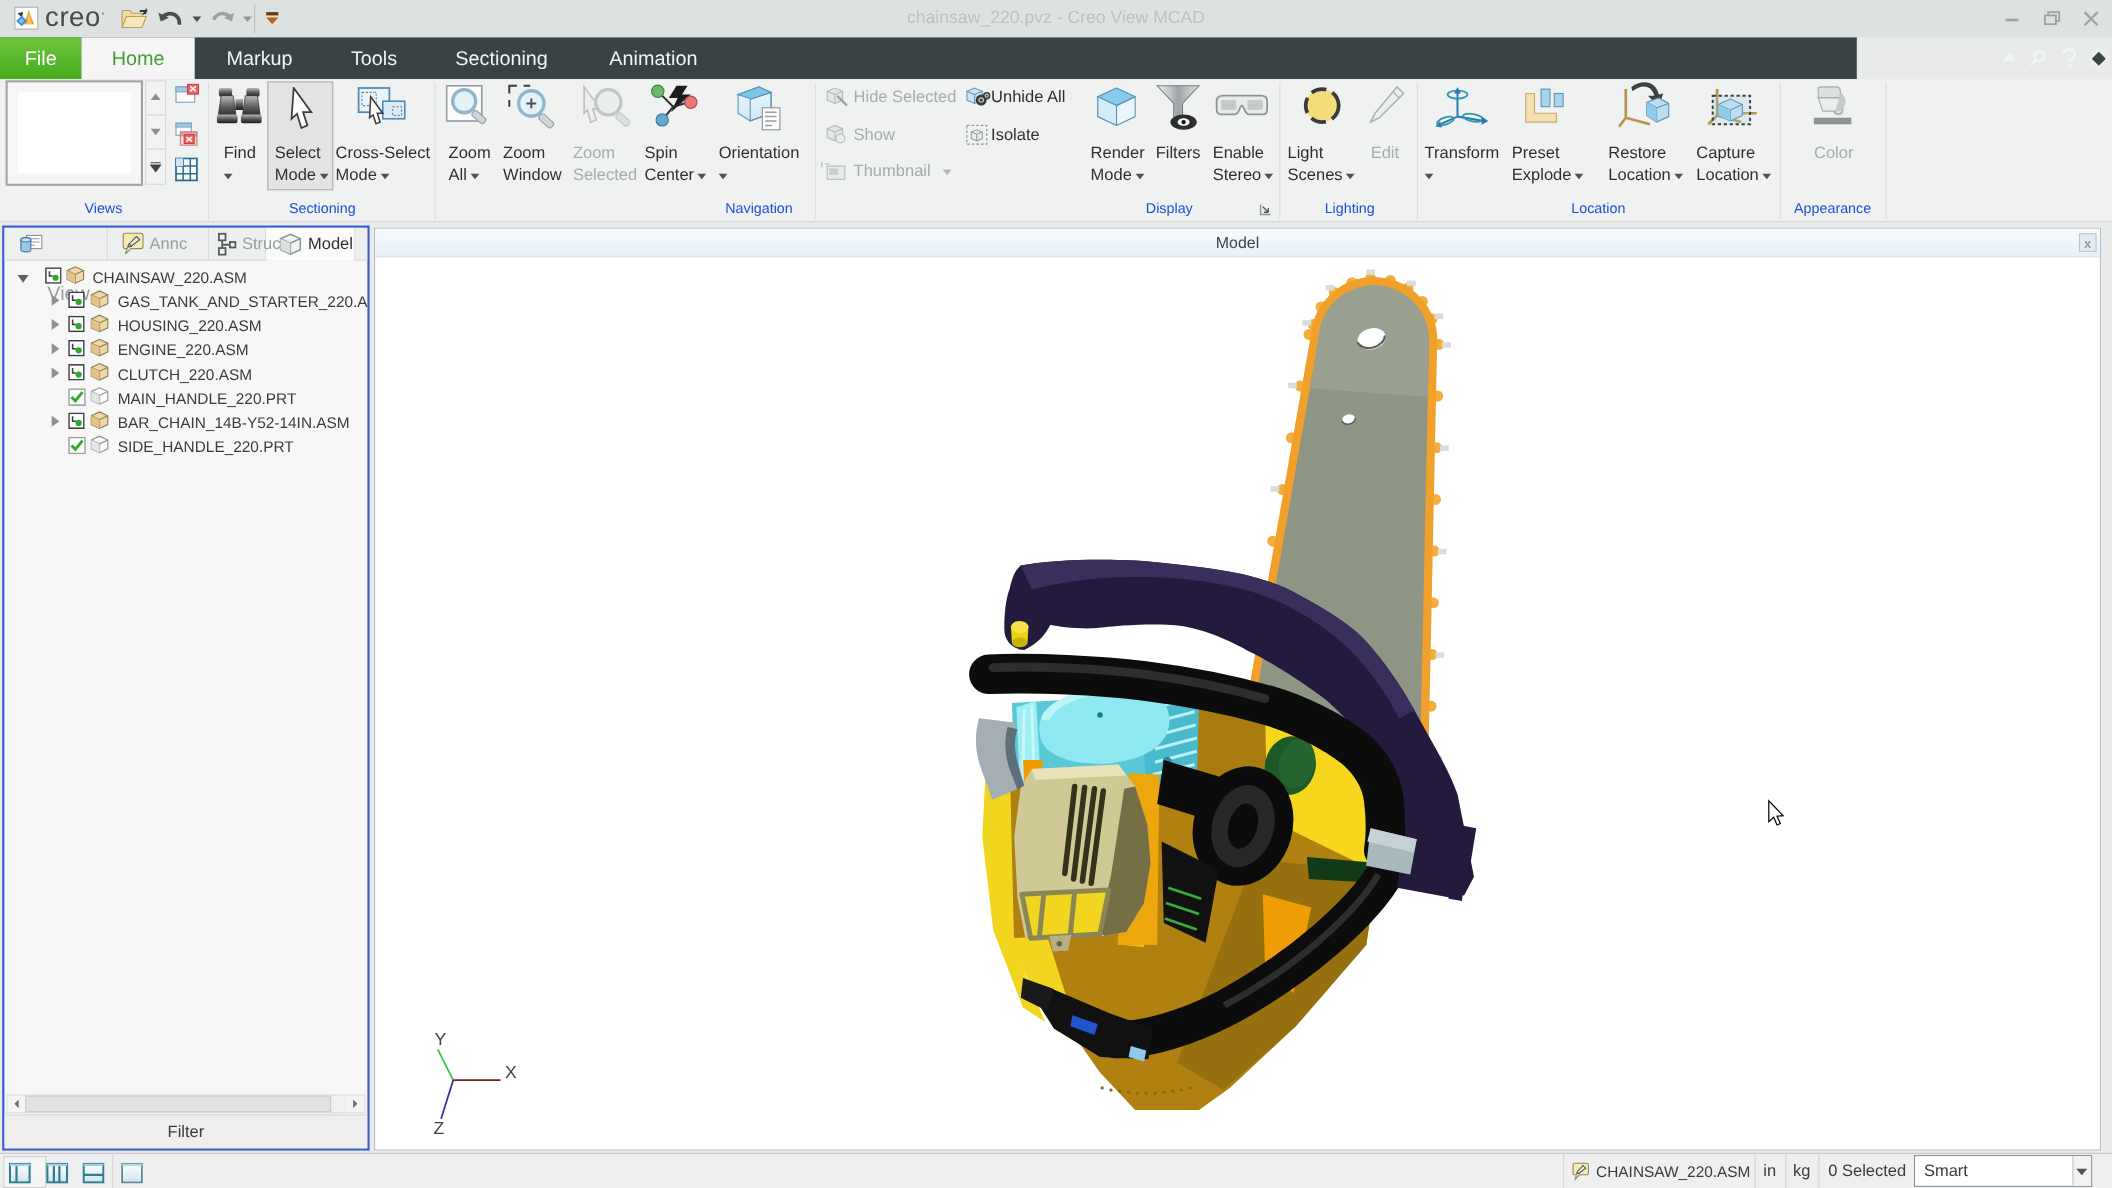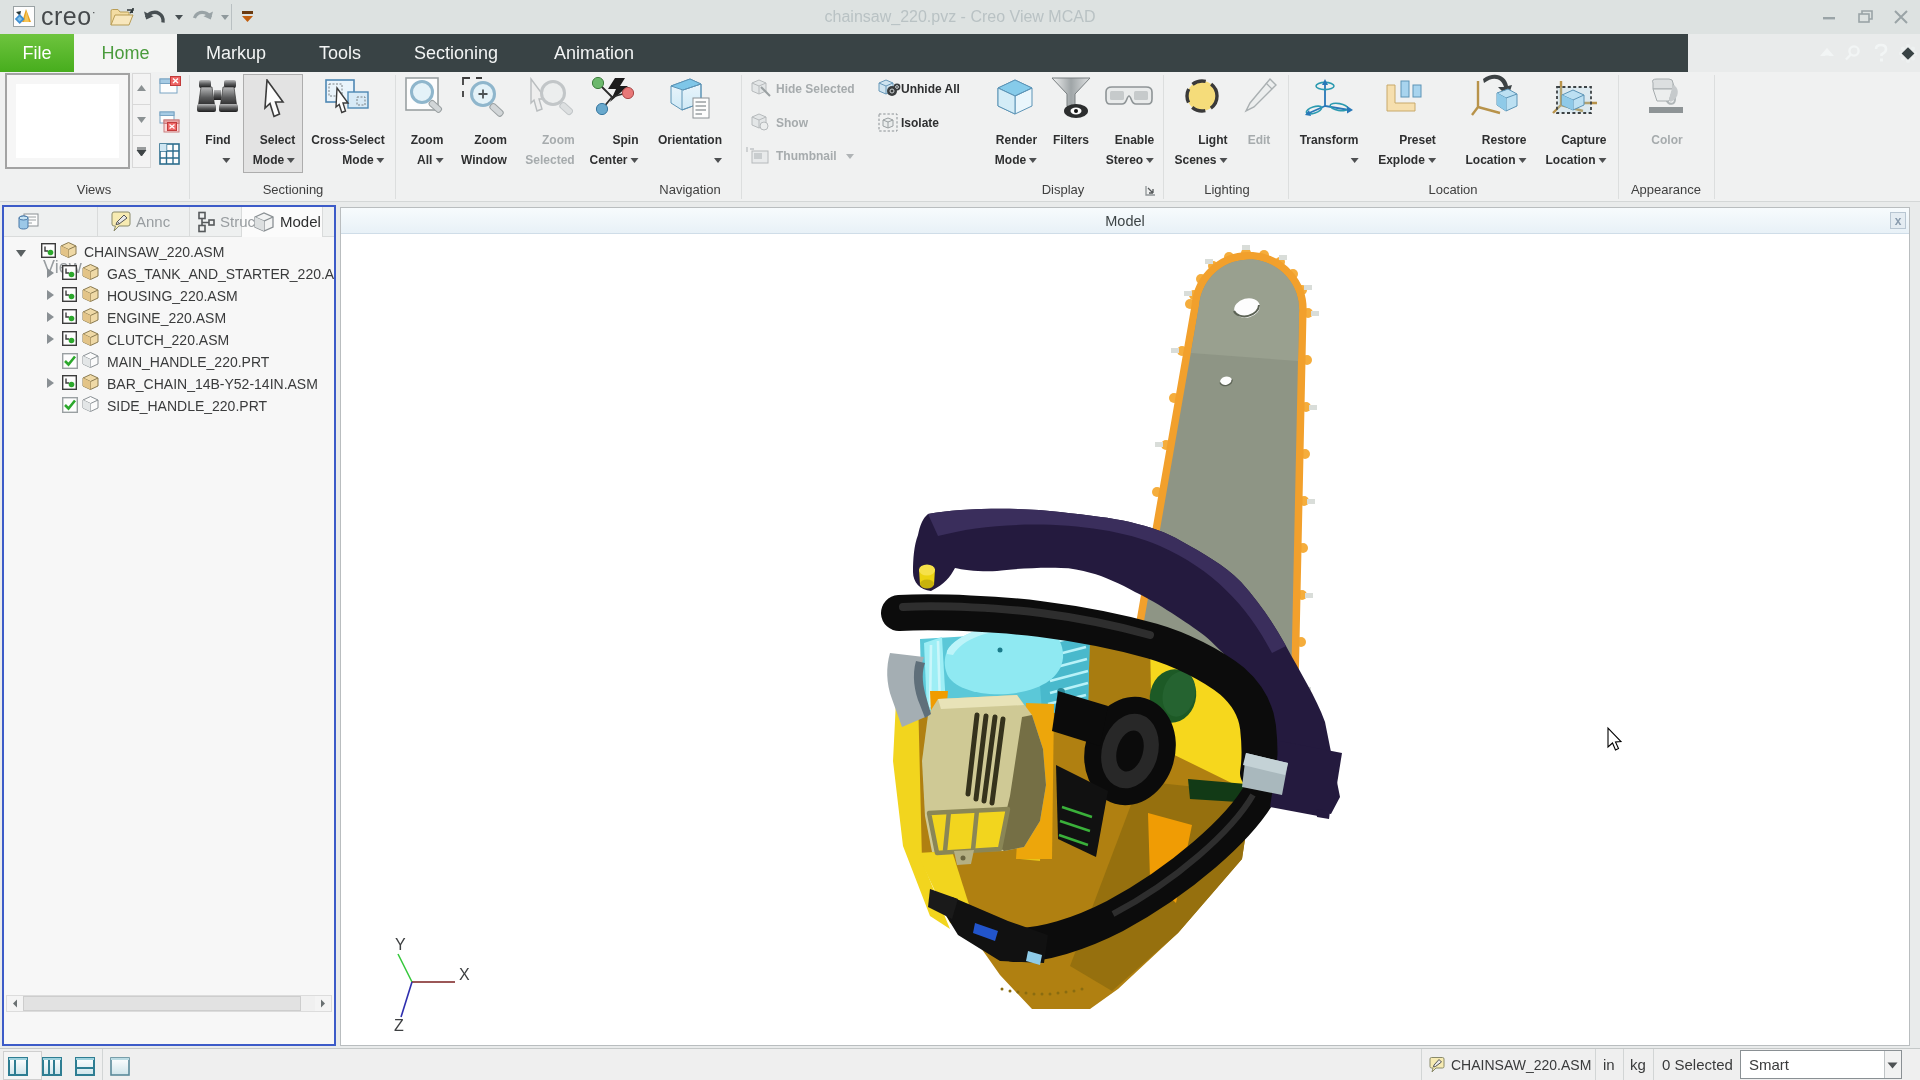--- a/index.html
+++ b/index.html
@@ -13,22 +13,22 @@
 
 
 #tabbar { position:absolute; left:0; top:34px; width:1688px; height:38px; background:#394345; }
 .tab { position:absolute; top:0; height:38px; line-height:38px; text-align:center; font-size:18px; color:#f2f4f4; }
 #tab-file { left:0; width:74px; background:linear-gradient(#6ec43e,#47ad1d); color:#fff; }
 #tab-home { left:74px; width:103px; background:#f4f5f4; color:#4a9b3c; }
 
 
 #ribbon { position:absolute; left:0; top:72px; width:1920px; height:130px; background:#f0f1f1; border-bottom:1px solid #d4d7d7; }
 .rsep { position:absolute; top:3px; height:124px; width:1px; background:#dcdede; }
-.rlabel { position:absolute; top:110px; font-size:13px; color:#404040; transform:translateX(-50%); white-space:nowrap; }
-.rtext { position:absolute; font-size:12px; color:#2e2f30; text-align:right; transform:translateX(-50%); white-space:nowrap; line-height:20px;font-weight:bold; }
+.rlabel { position:absolute; top:110px; font-size:13px; color:#1d4ed8; transform:translateX(-50%); white-space:nowrap; }
+.rtext { position:absolute; font-size:15px; color:#2e2f30; text-align:left; transform:translateX(-50%); white-space:nowrap; line-height:20px; }
 .gray { color:#a6abad; }
 .caret { display:inline-block; width:0; height:0; border-left:4px solid transparent; border-right:4px solid transparent; border-top:5px solid #4e5052; vertical-align:middle; margin-left:3px; }
 .caret.gray2 { border-top-color:#b0b4b6; }
 
 
 #lpanel { position:absolute; left:2px; top:205px; width:334px; height:841px; background:#f7f7f7; border:2px solid #3c5bc8; overflow:hidden; }
 #ltabs { position:absolute; left:0; top:0; width:330px; height:30px; background:#eef0f0; border-bottom:1px solid #d9dbdb; }
 .ltab { position:absolute; top:0; height:30px; border-right:1px solid #d9dbdb; font-size:15px; color:#8f9496; }
 .treerow { position:absolute; font-size:14px; color:#3a3b3c; white-space:nowrap; }
 
@@ -523,20 +523,21 @@
 
     <div class="abs" style="left:2px;top:788px;width:326px;height:17px;background:#f0f0f0;border:1px solid #dcdcdc;">
       <div class="abs" style="left:0;top:0;width:16px;height:15px;background:#f4f4f4;"><svg width="16" height="15">
             <path d="M10 3.5 L6 7.5 L10 11.5 Z" fill="#6a7072"></path>
           </svg></div>
       <div class="abs" style="right:0;top:0;width:16px;height:15px;background:#f4f4f4;"><svg width="16" height="15">
             <path d="M6 3.5 L10 7.5 L6 11.5 Z" fill="#6a7072"></path>
           </svg></div>
       <div class="abs" style="left:16px;top:0px;width:278px;height:15px;background:#e2e2e2;border:1px solid #cdcdcd;"></div>
     </div>
+    <div class="abs" style="left:0px;top:806px;width:330px;height:31px;background:#eeeeee;border-top:1px solid #d8d8d8;text-align:center;font-size:15px;color:#3a3b3c;line-height:31px;">Filter</div>
   </div>
   <div id="viewport">
     <div id="vheader">Model</div>
     <div class="abs" style="left:1549px;top:4px;width:16px;height:17px;background:#e4ecf2;border:1px solid #b8c6d2;color:#8a9cae;font-size:12px;font-weight:bold;text-align:center;line-height:16px;">x</div>
     <svg class="abs" style="left:0px;top:26px;" width="1568" height="812" viewBox="341 233 1568 812">
 
       <g id="saw">
 
         <g fill="#f5ad3c">
           <circle cx="1190" cy="303" r="5"></circle>

